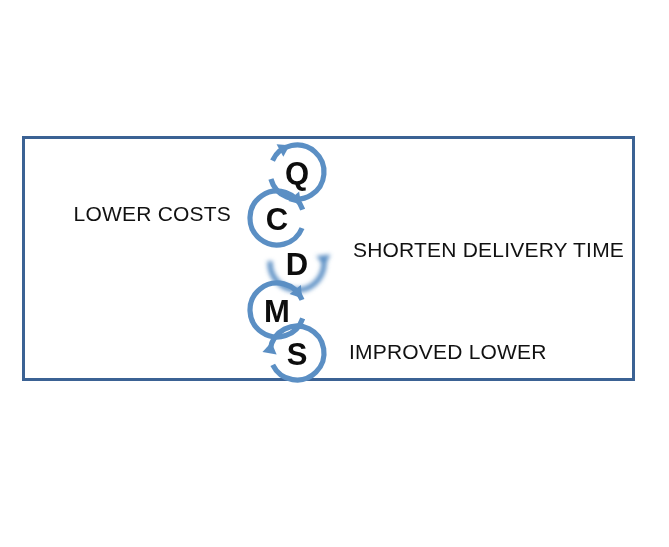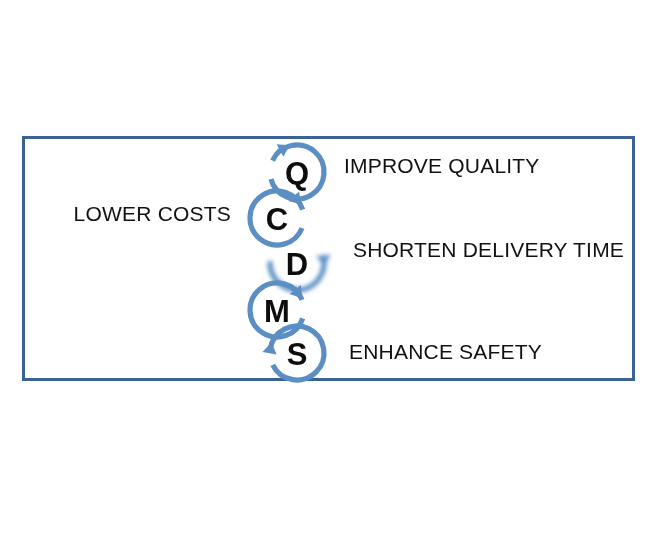--- a/index.html
+++ b/index.html
@@ -99,22 +99,21 @@
         </g>
       </g>
   </svg>
 
   <div class="node-letter" style="left:297px; top:173px;">Q</div>
   <div class="node-letter" style="left:277px; top:219px;">C</div>
   <div class="node-letter" style="left:297px; top:264px;">D</div>
   <div class="node-letter" style="left:277px; top:311px;">M</div>
   <div class="node-letter" style="left:297px; top:354px;">S</div>
 
-  <div class="label right" style="left:344px; top:155px;">IMPROVE QUALITY</div>
 
   <div class="label left" style="right:438px; top:203px;">LOWER COSTS</div>
 
   <div class="label right" style="left:353px; top:239px;">SHORTEN DELIVERY TIME</div>
 
 
-  <div class="label right" style="left:349px; top:341px;">ENHANCE SAFETY</div>
+  <div class="label right" style="left:349px; top:341px;">IMPROVED LOWER</div>
 
 </div>
 
 </body></html>

